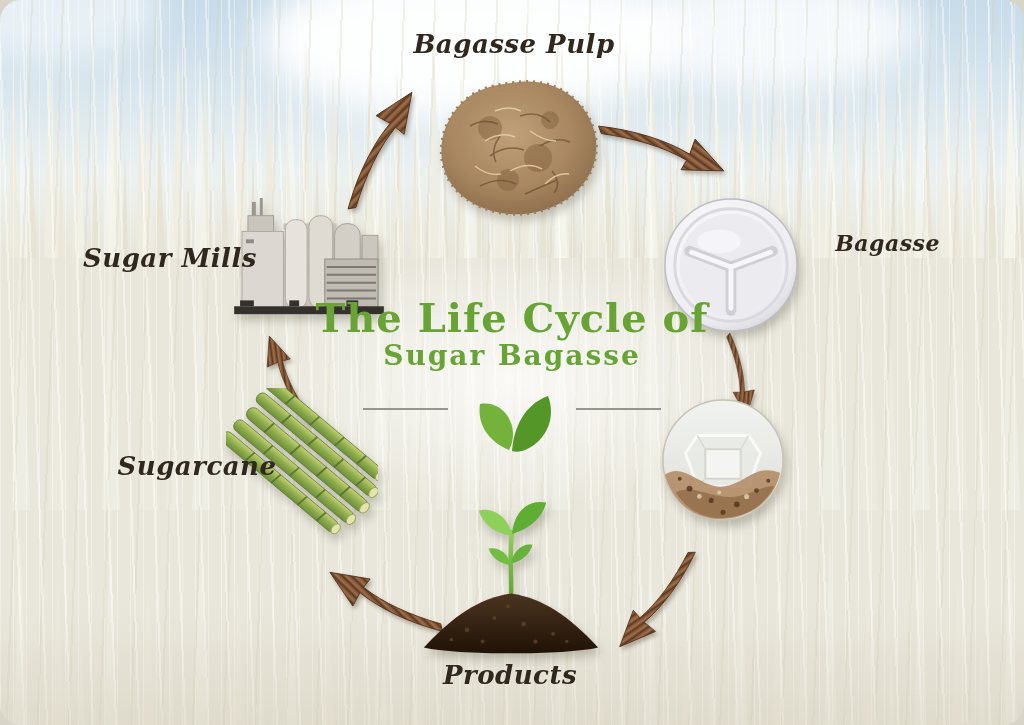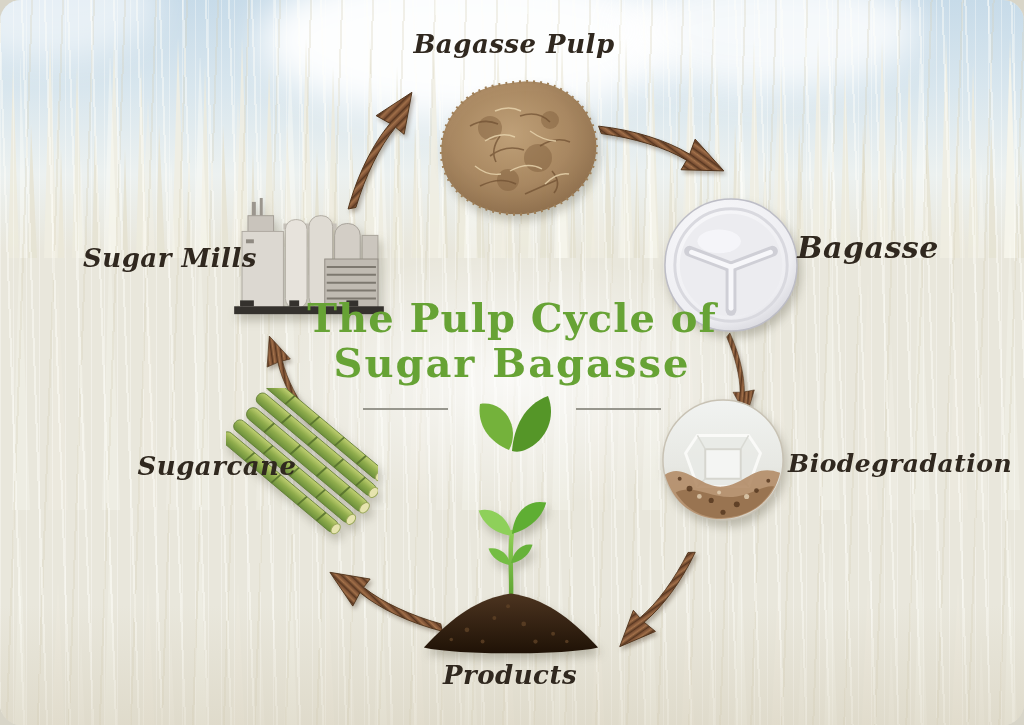--- a/index.html
+++ b/index.html
@@ -23,33 +23,33 @@
       repeating-linear-gradient(88deg, rgba(255,255,250,.45) 0 2px, rgba(255,255,250,0) 2px 23px),
       repeating-linear-gradient(92deg, rgba(213,207,183,.30) 0 2px, rgba(213,207,183,0) 2px 31px),
       repeating-linear-gradient(90deg, rgba(255,255,252,.35) 0 1px, rgba(255,255,252,0) 1px 13px);}
   .bottom-shade{position:absolute;left:0;bottom:0;width:1024px;height:120px;
     background:linear-gradient(180deg,rgba(205,196,172,0) 0%,rgba(205,196,172,.35) 100%);}
   .center-glow{position:absolute;left:262px;top:250px;width:500px;height:260px;
     background:radial-gradient(ellipse at center,rgba(255,255,255,.75) 0%,rgba(255,255,255,0) 70%);}
   
   .title-block{position:absolute;left:302px;top:296px;width:420px;text-align:center;}
   .title-line1{display:block;font-size:40px;font-weight:700;color:#67a335;letter-spacing:1px;line-height:1.1;}
-  .title-line2{display:block;font-size:40px;font-weight:700;color:#67a335;letter-spacing:2px;line-height:1.15;}
+  .title-line2{display:block;font-size:28px;font-weight:700;color:#67a335;letter-spacing:2px;line-height:1.15;}
   .rule{position:absolute;height:2px;background:#97968d;top:408px;}
   .rule.left{left:363px;width:85px;}
   .rule.right{left:576px;width:85px;}
   .heart{position:absolute;left:468px;top:388px;}
   
   .stage-label{position:absolute;text-align:center;font-style:italic;font-weight:700;
     color:#30281f;font-size:26px;line-height:1.12;letter-spacing:.5px;}
   .lbl-pulp{left:384px;top:30px;width:260px;}
-  .lbl-products{left:796px;top:231px;width:144px;font-size:30px;}
+  .lbl-products{left:796px;top:231px;width:144px;font-size:22px;text-align:right;}
   .lbl-biodeg{left:788px;top:450px;width:214px;font-size:25px;}
   .lbl-compost{left:425px;top:661px;width:170px;}
-  .lbl-sugarcane{left:112px;top:452px;width:170px;margin-left:20px;}
+  .lbl-sugarcane{left:112px;top:452px;width:170px;}
   .lbl-mills{left:82px;top:244px;width:176px;text-align:center;}
   
   .node{position:absolute;margin:0;padding:0;}
   .node svg{display:block;}
   .shadowed{filter:drop-shadow(3px 6px 5px rgba(80,75,55,.30));}
   .arrows-layer{position:absolute;left:0;top:0;
     filter:drop-shadow(2px 3px 2px rgba(60,40,20,.35));}
 </style>
 </head>
 <body>
@@ -199,21 +199,20 @@
           <circle cx="26" cy="82" r="2"></circle>
         <circle cx="116" cy="84" r="2"></circle>
       </g>
       <g fill="#e3d2b6" opacity="0.8">
         <circle cx="46" cy="100" r="2.4"></circle>
           <circle cx="94" cy="100" r="2.6"></circle>
           <circle cx="66" cy="96" r="2"></circle>
       </g>
     </svg>
   </figure>
-  <div class="stage-label lbl-biodeg">Biodegradation</div>
 
   <figure class="node" style="left:418px;top:492px;">
     <svg class="shadowed" width="186" height="166" viewBox="0 0 190 168">
       <defs>
         <linearGradient id="soilG" x1="0" y1="0" x2="0" y2="1">
           <stop offset="0" stop-color="#4c3420"></stop>
           <stop offset="1" stop-color="#1f1206"></stop>
         </linearGradient>
         <linearGradient id="stemG" x1="0" y1="0" x2="0" y2="1">
           <stop offset="0" stop-color="#8fd055"></stop>
@@ -316,21 +315,21 @@
         <rect x="10" y="106" width="14" height="6"></rect>
           <rect x="60" y="106" width="10" height="6"></rect>
         <rect x="118" y="106" width="12" height="6"></rect>
       </g>
     </svg>
   </figure>
   <div class="stage-label lbl-mills">Sugar Mills</div>
 
   <header class="title-block">
     <h1 style="margin:0;font-weight:700;">
-      <span class="title-line1">The Pulp Cycle of</span>
+      <span class="title-line1">The Life Cycle of</span>
       <span class="title-line2">Sugar Bagasse</span>
     </h1>
   </header>
   <div class="rule left"></div>
   <div class="rule right"></div>
   <svg class="heart" width="90" height="66" viewBox="0 0 90 66">
     <path d="M41,62 C20,53 9,36 12,16 C30,13 44,27 45,45 C45,51 44,57 41,62 Z" fill="#74b23b"></path>
     <path d="M44,63 C46,39 56,17 80,8 C88,28 80,52 57,62 C52,64 48,64 44,63 Z" fill="#559628"></path>
   </svg>
 

